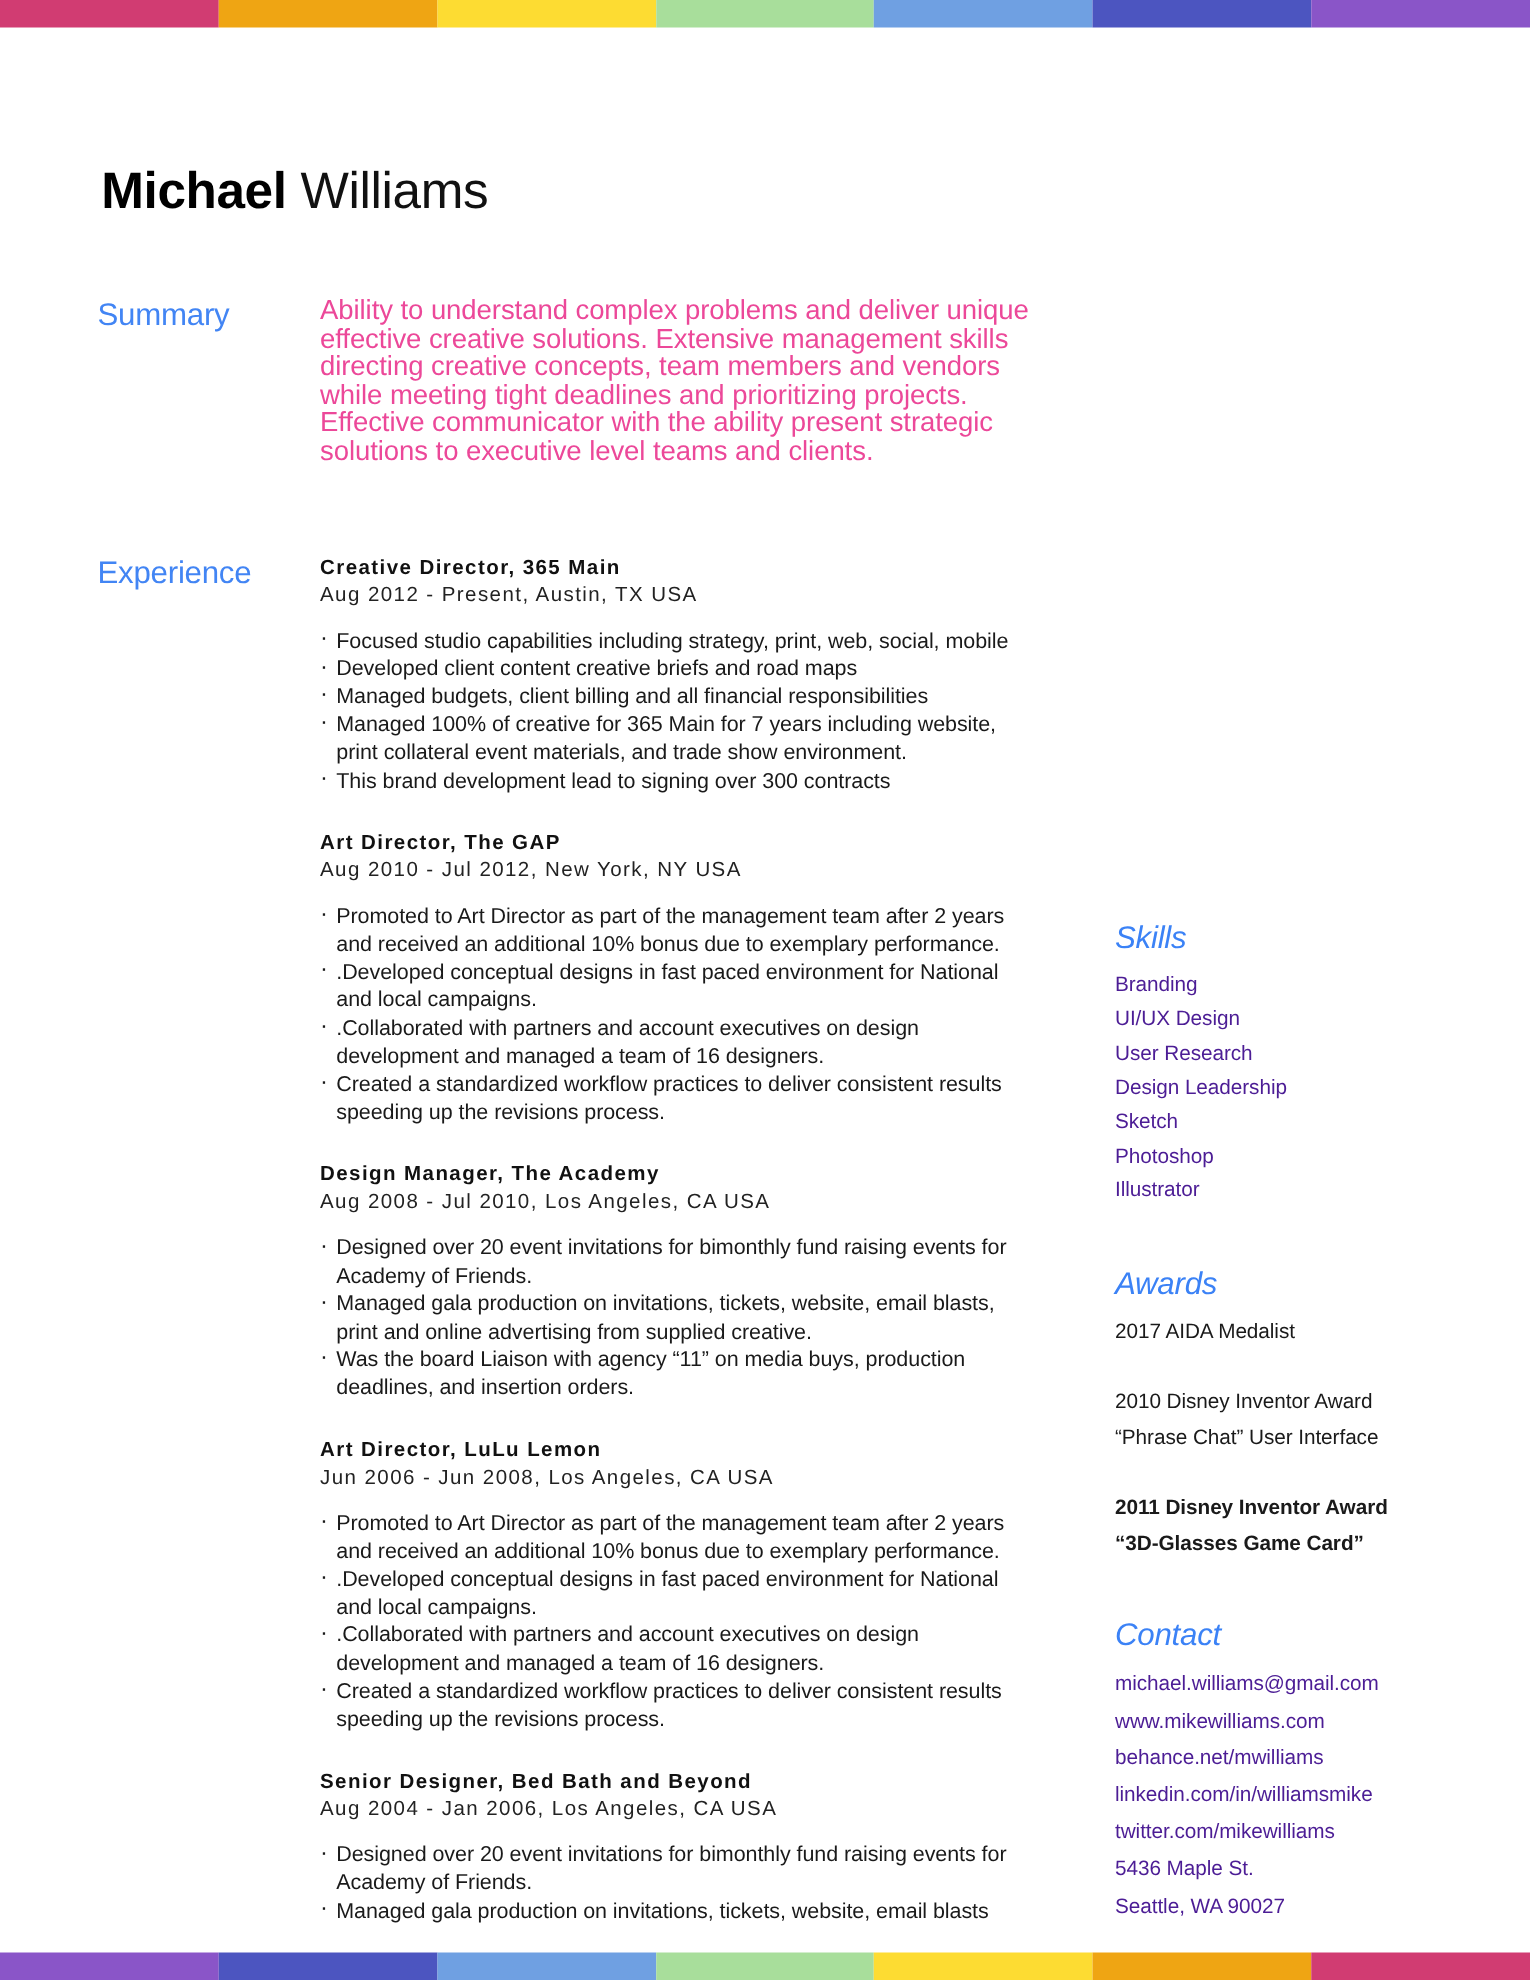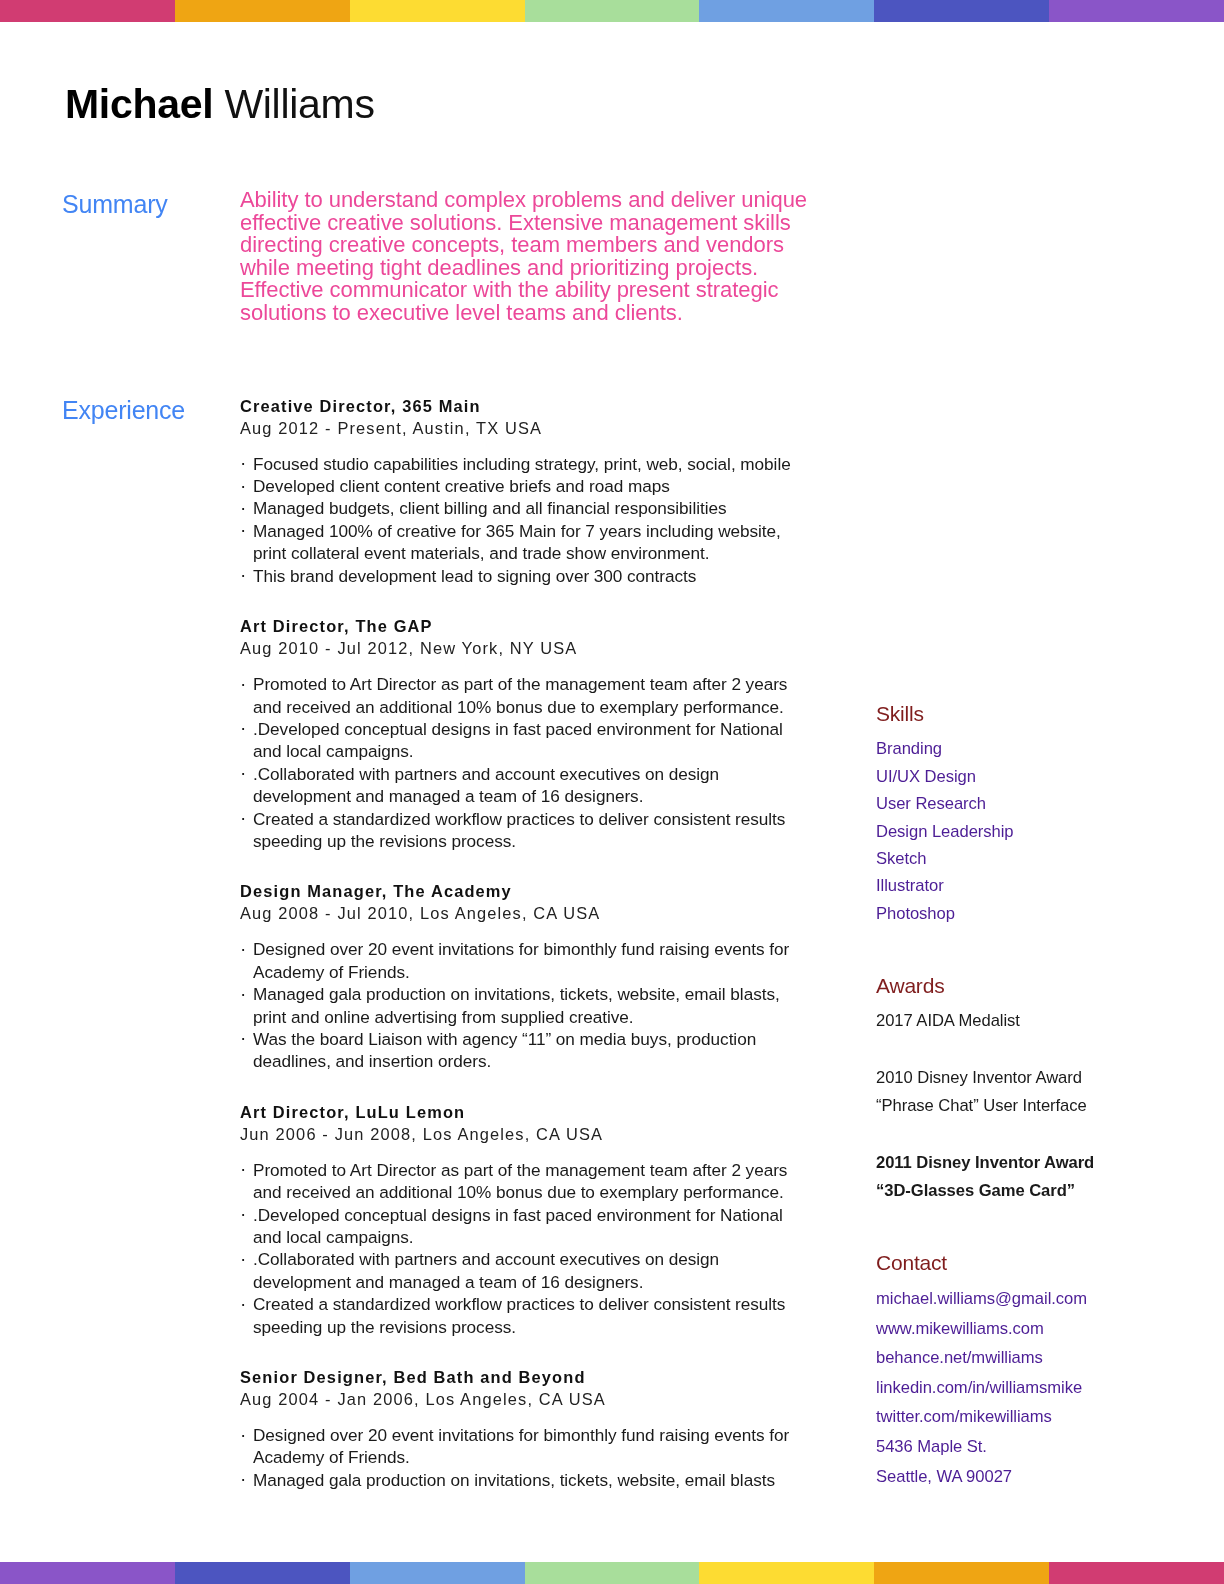--- a/index.html
+++ b/index.html
@@ -30,23 +30,24 @@
     display: flex;
     width: 100%;
     height: 22px;
     flex: 0 0 auto;
   }
   .colorbar .seg { flex: 1 1 0; height: 100%; }
 
   
   .content {
     flex: 1 1 auto;
-    padding: 60px 55px 0 62px;
+    padding: 60px 55px 0 78px;
     display: block;
     position: relative;
+    margin-top: 48px;
   }
 
   .name-line {
     font-size: 41px;
     line-height: 1.1;
     letter-spacing: -0.3px;
     margin: 0 0 62px 3px;
     white-space: nowrap;
   }
   .name-first { font-weight: 700; color: #000; }
@@ -133,26 +134,27 @@
     position: absolute;
     left: 0;
     top: -0.5px;
     font-size: 19px;
     line-height: 22.4px;
     color: #1a1a1a;
   }
 
   
   .side-head {
-    color: #7f1d1d;
-    font-size: 21px;
+    color: #3b82f6;
+    font-size: 25px;
     font-weight: 400;
     letter-spacing: -0.2px;
     line-height: 1.2;
     margin: 0 0 9px 0;
+    font-style: italic;
   }
   .side-list { margin: 0; padding: 0; list-style: none; }
   .side-list li {
     font-size: 16.6px;
     line-height: 27.4px;
     color: #4c1d95;
     letter-spacing: -0.05px;
     white-space: nowrap;
   }
   .awards-group {
@@ -277,22 +279,22 @@
       <div class="right-col">
 
         <div>
           <div class="side-head">Skills</div>
           <ul class="side-list" id="skills-list">
               <li>Branding</li>
               <li>UI/UX Design</li>
               <li>User Research</li>
               <li>Design Leadership</li>
               <li>Sketch</li>
+              <li>Photoshop</li>
               <li>Illustrator</li>
-              <li>Photoshop</li>
             </ul>
         </div>
 
         <div class="block-gap-awards"></div>
 
         <div>
           <div class="side-head">Awards</div>
           <div id="awards-list">
               <div class="awards-group">
                 <div>2017 AIDA Medalist</div>

